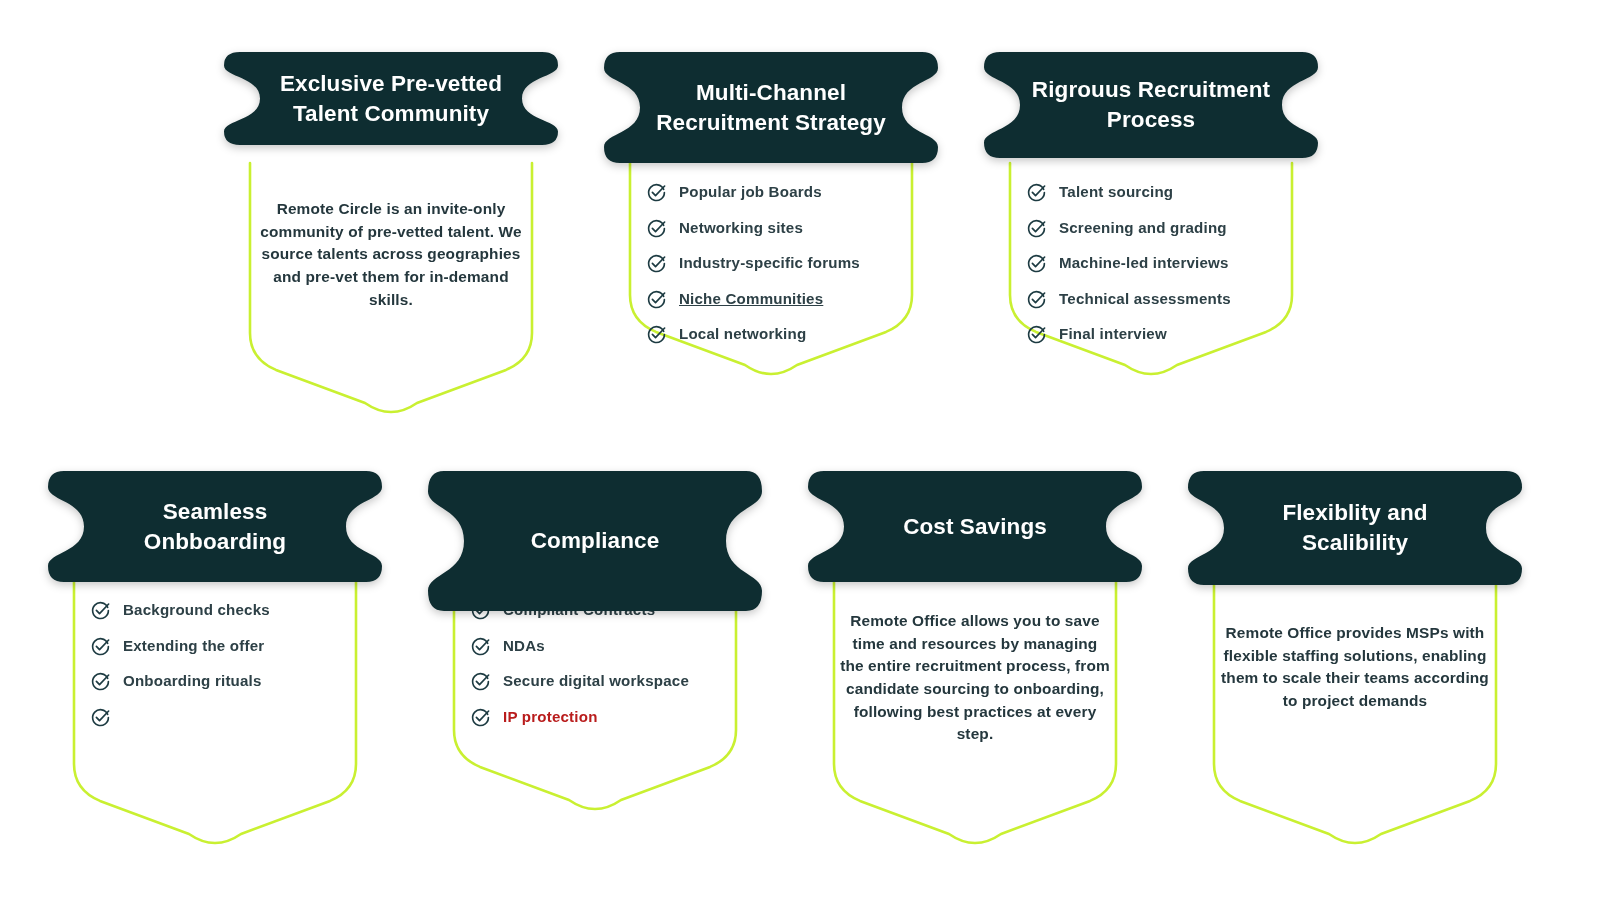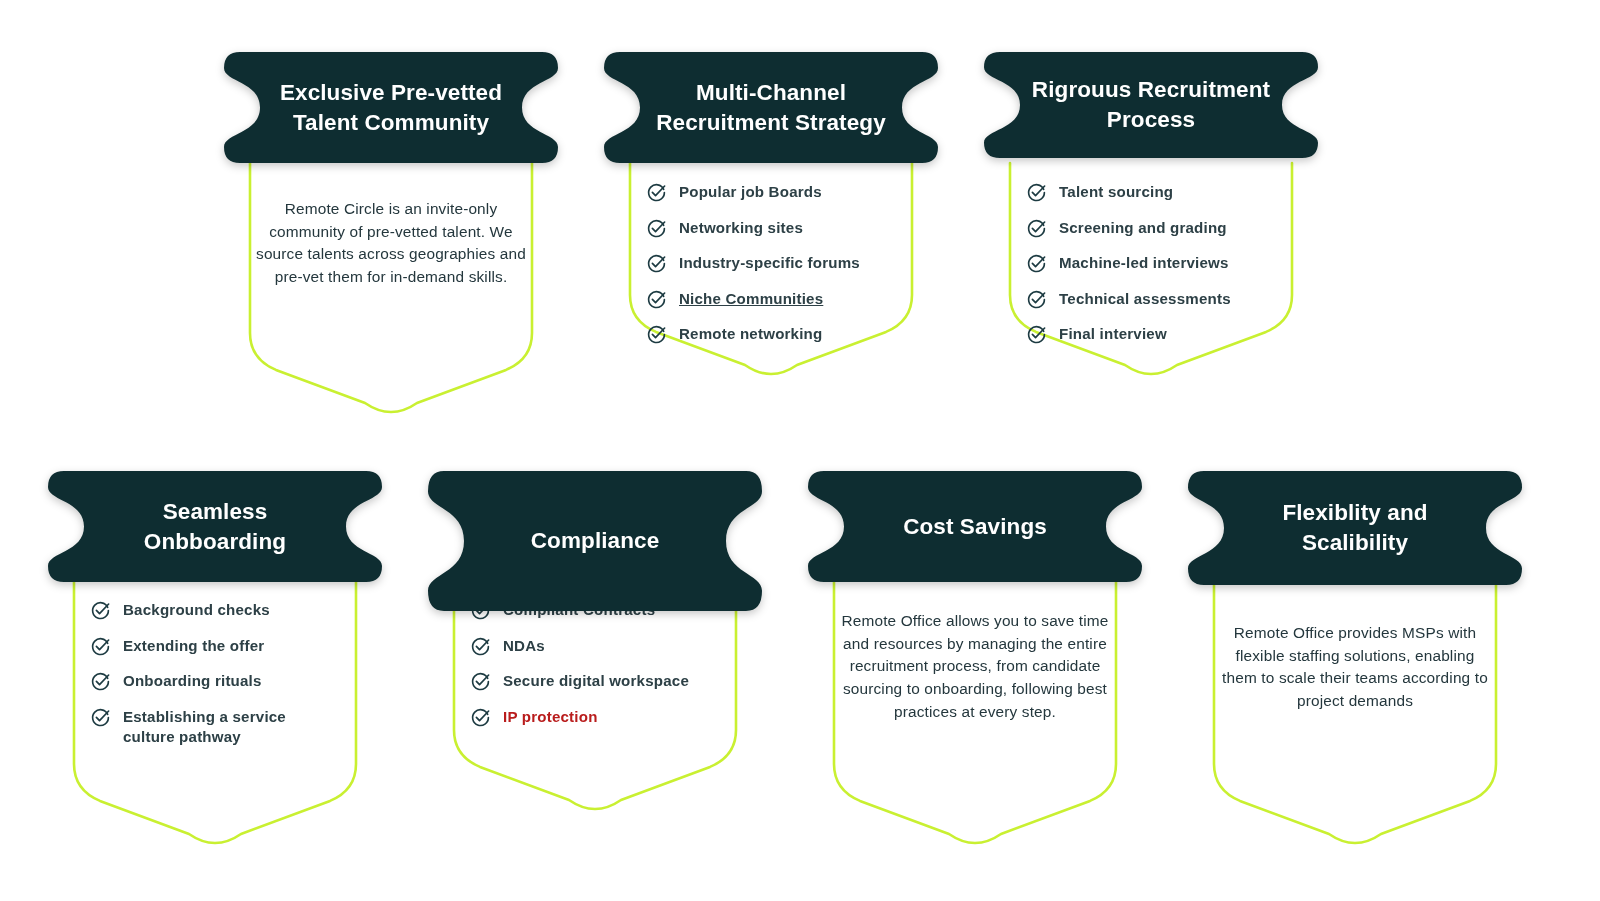--- a/index.html
+++ b/index.html
@@ -86,21 +86,21 @@
     width: 282px;
     z-index: 2;
     box-sizing: border-box;
   }
 
   
   .para {
     text-align: center;
     color: #24373d;
     font-size: 15.4px;
-    font-weight: normal;
+    font-weight: bold;
     line-height: 1.47;
     letter-spacing: 0.15px;
     padding: 0 5px;
     box-sizing: border-box;
   }
 
   
   .checklist {
     list-style: none;
     margin: 0;
@@ -132,21 +132,21 @@
 </head>
 <body style="background: rgb(255, 255, 255);">
 
 <div id="board">
     <div class="card" style="left: 224px; top: 52px;">
       <div class="shield" style="top: 111px; height: 252px;">
         <svg viewBox="0 0 282 252" preserveAspectRatio="none">
        <path d="M 0 0 L 0 170 Q 0 196 26 206.92 L 115 240 Q 141 258 167 240 L 256 206.92 Q 282 196 282 170 L 282 0" fill="none" stroke="#c9f031" stroke-width="2.6" stroke-linejoin="round" stroke-linecap="round"></path>
      </svg>
       </div>
-      <div class="ribbon" style="height: 111px;">
+      <div class="ribbon" style="height: 93px;">
         <svg class="rb-svg" viewBox="0 0 334 111" preserveAspectRatio="none">
        <path d="M 16 0 L 318 0 Q 334 0 334 16 C 334 30 298 29.5 298 55.5 C 298 81.5 334 81 334 95 Q 334 111 318 111 L 16 111 Q 0 111 0 95 C 0 81 36 81.5 36 55.5 C 36 29.5 0 30 0 16 Q 0 0 16 0 Z" fill="#0e2d31"></path>
      </svg>
         <div class="ribbon-title" style="color: rgb(255, 255, 255); white-space: pre-line;">Exclusive Pre-vetted
 Talent Community</div>
       </div>
       <div class="card-body" style="top: 146px;">
         <div class="para" style="color: rgb(36, 55, 61);">Remote Circle is an invite-only community of pre-vetted talent. We source talents across geographies and pre-vet them for in-demand skills.</div>
       </div>
     </div>
@@ -201,21 +201,21 @@
             </span>
             <span class="check-label" style="color: rgb(45, 64, 70); text-decoration: underline;">Niche Communities</span>
           </li>
           <li class="check-item">
             <span class="check-icon">
               <svg viewBox="0 0 24 24" fill="none" aria-hidden="true">
     <path d="M20.2 8.4a9 9 0 1 0 .8 3.6" stroke="#1d3b42" stroke-width="1.9" stroke-linecap="round" fill="none"></path>
     <path d="M7.3 11.9 L10.9 15.6 L21.3 4.6" stroke="#1d3b42" stroke-width="1.9" stroke-linecap="round" stroke-linejoin="round" fill="none"></path>
   </svg>
             </span>
-            <span class="check-label" style="color: rgb(45, 64, 70);">Remote networking</span>
+            <span class="check-label" style="color: rgb(45, 64, 70);">Local networking</span>
           </li>
         </ul>
       </div>
     </div>
     <div class="card" style="left: 984px; top: 52px;">
       <div class="shield" style="top: 111px; height: 214px;">
         <svg viewBox="0 0 282 214" preserveAspectRatio="none">
        <path d="M 0 0 L 0 132 Q 0 158 26 168.92 L 115 202 Q 141 220 167 202 L 256 168.92 Q 282 158 282 132 L 282 0" fill="none" stroke="#c9f031" stroke-width="2.6" stroke-linejoin="round" stroke-linecap="round"></path>
      </svg>
       </div>
@@ -317,22 +317,20 @@
             </span>
             <span class="check-label" style="color: rgb(45, 64, 70);">Onboarding rituals</span>
           </li>
           <li class="check-item">
             <span class="check-icon">
               <svg viewBox="0 0 24 24" fill="none" aria-hidden="true">
     <path d="M20.2 8.4a9 9 0 1 0 .8 3.6" stroke="#1d3b42" stroke-width="1.9" stroke-linecap="round" fill="none"></path>
     <path d="M7.3 11.9 L10.9 15.6 L21.3 4.6" stroke="#1d3b42" stroke-width="1.9" stroke-linecap="round" stroke-linejoin="round" fill="none"></path>
   </svg>
             </span>
-            <span class="check-label" style="color: rgb(45, 64, 70);">Establishing a service
-culture pathway</span>
           </li>
         </ul>
       </div>
     </div>
     <div class="card" style="left: 428px; top: 471px;">
       <div class="shield" style="top: 111px; height: 230px;">
         <svg viewBox="0 0 282 230" preserveAspectRatio="none">
        <path d="M 0 0 L 0 148 Q 0 174 26 184.92 L 115 218 Q 141 236 167 218 L 256 184.92 Q 282 174 282 148 L 282 0" fill="none" stroke="#c9f031" stroke-width="2.6" stroke-linejoin="round" stroke-linecap="round"></path>
      </svg>
       </div>

